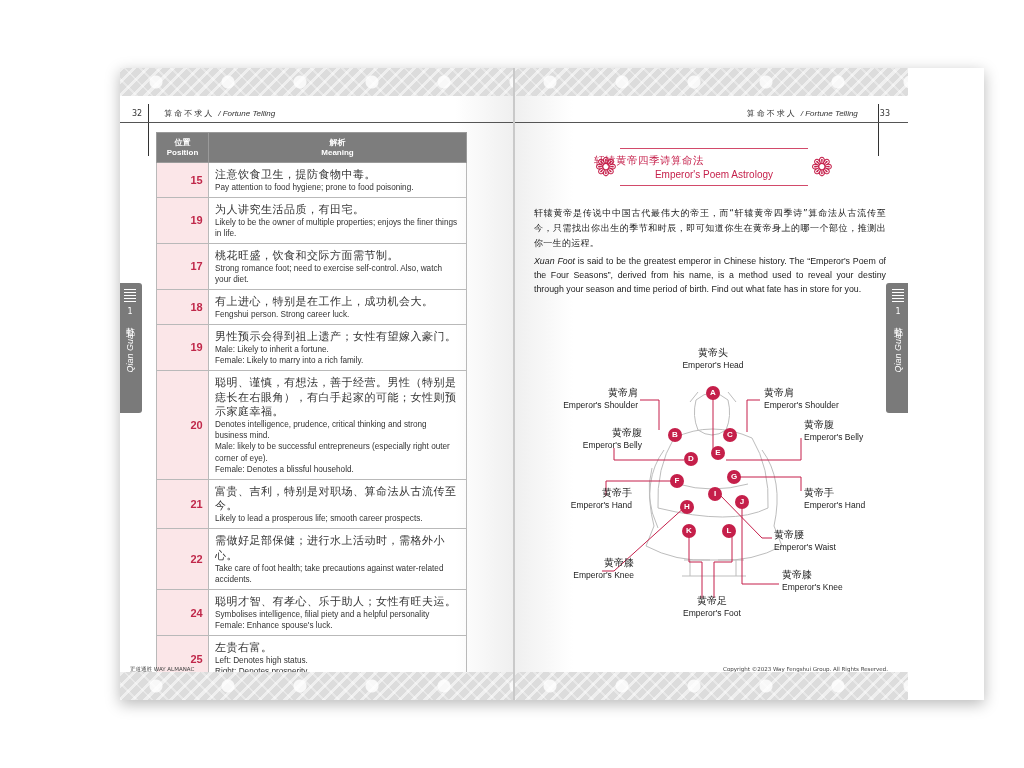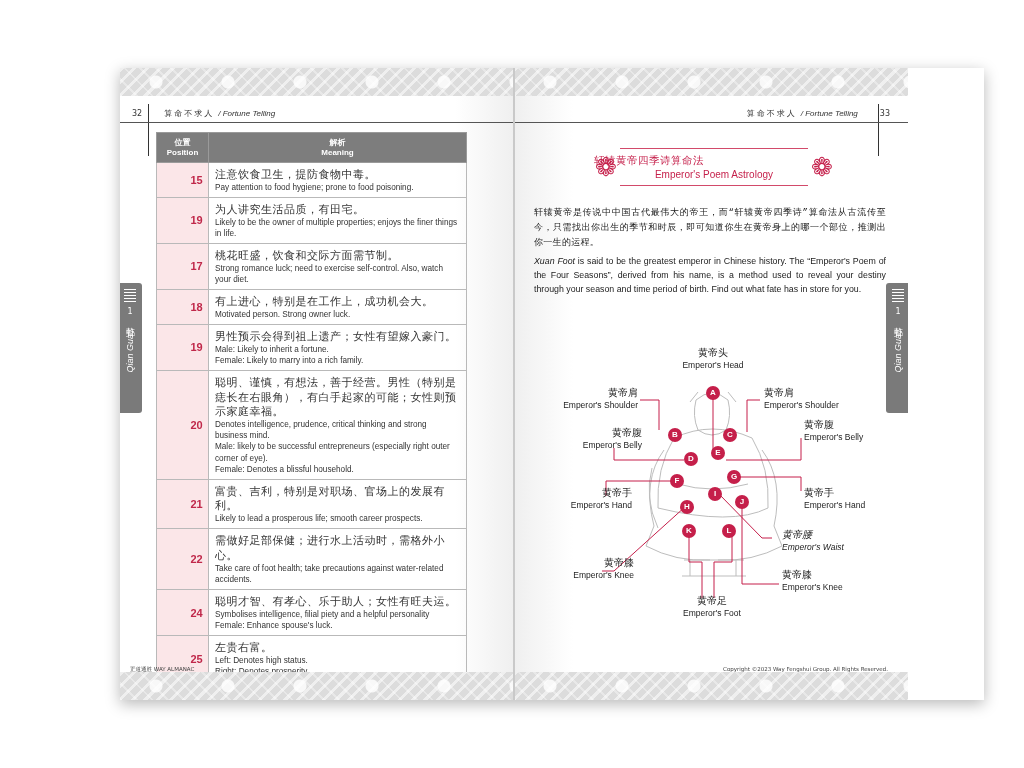--- a/index.html
+++ b/index.html
@@ -51,21 +51,21 @@
   .footer-r { position: absolute; right: 20px; top: 598px; font-size: 5.5px; color: #444; }
 
   
   .title-box { position: absolute; left: 80px; top: 76px; width: 240px; height: 46px; }
   .title-box .frame { position: absolute; left: 26px; right: 26px; top: 4px; bottom: 4px; border-top: 1px solid #d24a6a; border-bottom: 1px solid #d24a6a; }
   .flower { position: absolute; top: 8px; width: 24px; height: 30px; color: #c51f4a; font-size: 26px; line-height: 30px; text-align: center; }
   .flower.l { left: 0; } .flower.r { right: 0; }
   .title-cn { position: absolute; left: 0; right: 0; top: 10px; text-align: left; color: #c51f4a; font-size: 10.5px; letter-spacing: 0.5px; }
   .title-en { position: absolute; left: 0; right: 0; top: 25px; text-align: center; color: #c51f4a; font-size: 10px; font-family: "Liberation Sans", sans-serif; }
 
-  .intro-cn { position: absolute; left: 20px; top: 138px; width: 352px; font-size: 9px; line-height: 15px; text-align: justify; color: #222; letter-spacing: 0.3px; font-family: Liberation Mono, monospace; }
+  .intro-cn { position: absolute; left: 20px; top: 138px; width: 352px; font-size: 9px; line-height: 15px; text-align: justify; color: #222; letter-spacing: 0.3px; }
   .intro-en { position: absolute; left: 20px; top: 186px; width: 352px; font-size: 8.8px; line-height: 14px; text-align: justify; color: #222; font-family: "Liberation Sans", sans-serif; }
 
   .diagram { position: absolute; left: 0; top: 270px; width: 394px; height: 290px; }
   .lbl { position: absolute; font-size: 8.5px; text-align: center; color: #222; font-family: "Liberation Sans", sans-serif; line-height: 1.35; }
   .lbl .zh { font-family: "DejaVu Sans", sans-serif; font-size: 10px; display: block; }
   .lbl.ra { text-align: right; } .lbl.la { text-align: left; }
   .pt { position: absolute; width: 14px; height: 14px; border-radius: 50%; background: #c51f4a; color: #fff; font-size: 8px; font-weight: bold; text-align: center; line-height: 14px; font-family: "Liberation Sans", sans-serif; }
 </style>
 </head>
 <body>
@@ -108,28 +108,28 @@
           <td class="pos">19</td>
           <td class="mean">
               <div class="zh">为人讲究生活品质，有田宅。</div>
               <div>Likely to be the owner of multiple properties; enjoys the finer things in life.</div>
             </td>
         </tr>
         <tr style="height:46px;">
           <td class="pos">17</td>
           <td class="mean">
               <div class="zh">桃花旺盛，饮食和交际方面需节制。</div>
-              <div>Strong romance luck; need to exercise self-control. Also, watch your diet.</div>
+              <div>Strong romance foot; need to exercise self-control. Also, watch your diet.</div>
             </td>
         </tr>
         <tr style="height:33px;">
           <td class="pos">18</td>
           <td class="mean">
               <div class="zh">有上进心，特别是在工作上，成功机会大。</div>
-              <div>Motivated person. Strong owner luck.</div>
+              <div>Fengshui person. Strong career luck.</div>
             </td>
         </tr>
         <tr style="height:46px;">
           <td class="pos">19</td>
           <td class="mean">
               <div class="zh">男性预示会得到祖上遗产；女性有望嫁入豪门。</div>
               <div>Male: Likely to inherit a fortune.</div>
               <div>Female: Likely to marry into a rich family.</div>
             </td>
         </tr>
@@ -138,21 +138,21 @@
           <td class="mean">
               <div class="zh">聪明、谨慎，有想法，善于经营。男性（特别是痣长在右眼角），有白手起家的可能；女性则预示家庭幸福。</div>
               <div>Denotes intelligence, prudence, critical thinking and strong business mind.</div>
               <div>Male: likely to be successful entrepreneurs (especially right outer corner of eye).</div>
               <div>Female: Denotes a blissful household.</div>
             </td>
         </tr>
         <tr style="height:33px;">
           <td class="pos">21</td>
           <td class="mean">
-              <div class="zh">富贵、吉利，特别是对职场、官场上的发展有利。</div>
+              <div class="zh">富贵、吉利，特别是对职场、算命法从古流传至今。</div>
               <div>Likely to lead a prosperous life; smooth career prospects.</div>
             </td>
         </tr>
         <tr style="height:45px;">
           <td class="pos">22</td>
           <td class="mean">
               <div class="zh">需做好足部保健；进行水上活动时，需格外小心。</div>
               <div>Take care of foot health; take precautions against water-related accidents.</div>
             </td>
         </tr>
@@ -237,21 +237,21 @@
         </g>
       </svg>
 
       <div class="lbl" style="left:164px;top:8px;width:70px;"><span class="zh">黄帝头</span><span>Emperor's Head</span></div>
       <div class="lbl ra" style="left:44px;top:48px;width:80px;"><span class="zh">黄帝肩</span><span>Emperor's Shoulder</span></div>
       <div class="lbl la" style="left:250px;top:48px;width:90px;"><span class="zh">黄帝肩</span><span>Emperor's Shoulder</span></div>
       <div class="lbl ra" style="left:44px;top:88px;width:84px;"><span class="zh">黄帝腹</span><span>Emperor's Belly</span></div>
       <div class="lbl la" style="left:290px;top:80px;width:80px;"><span class="zh">黄帝腹</span><span>Emperor's Belly</span></div>
       <div class="lbl ra" style="left:46px;top:148px;width:72px;"><span class="zh">黄帝手</span><span>Emperor's Hand</span></div>
       <div class="lbl la" style="left:290px;top:148px;width:80px;"><span class="zh">黄帝手</span><span>Emperor's Hand</span></div>
-      <div class="lbl la" style="left:268px;top:190px;width:80px;font-style:italic;"><span class="zh">黄帝腰</span><span>Emperor's Waist</span></div>
+      <div class="lbl la" style="left:260px;top:190px;width:80px;"><span class="zh">黄帝腰</span><span>Emperor's Waist</span></div>
       <div class="lbl ra" style="left:48px;top:218px;width:72px;"><span class="zh">黄帝膝</span><span>Emperor's Knee</span></div>
       <div class="lbl la" style="left:268px;top:230px;width:80px;"><span class="zh">黄帝膝</span><span>Emperor's Knee</span></div>
       <div class="lbl" style="left:158px;top:256px;width:80px;"><span class="zh">黄帝足</span><span>Emperor's Foot</span></div>
 
       <div class="pt" style="left:192px;top:48px;">A</div>
       <div class="pt" style="left:154px;top:90px;">B</div>
       <div class="pt" style="left:209px;top:90px;">C</div>
       <div class="pt" style="left:170px;top:114px;">D</div>
       <div class="pt" style="left:197px;top:108px;">E</div>
       <div class="pt" style="left:156px;top:136px;">F</div>

